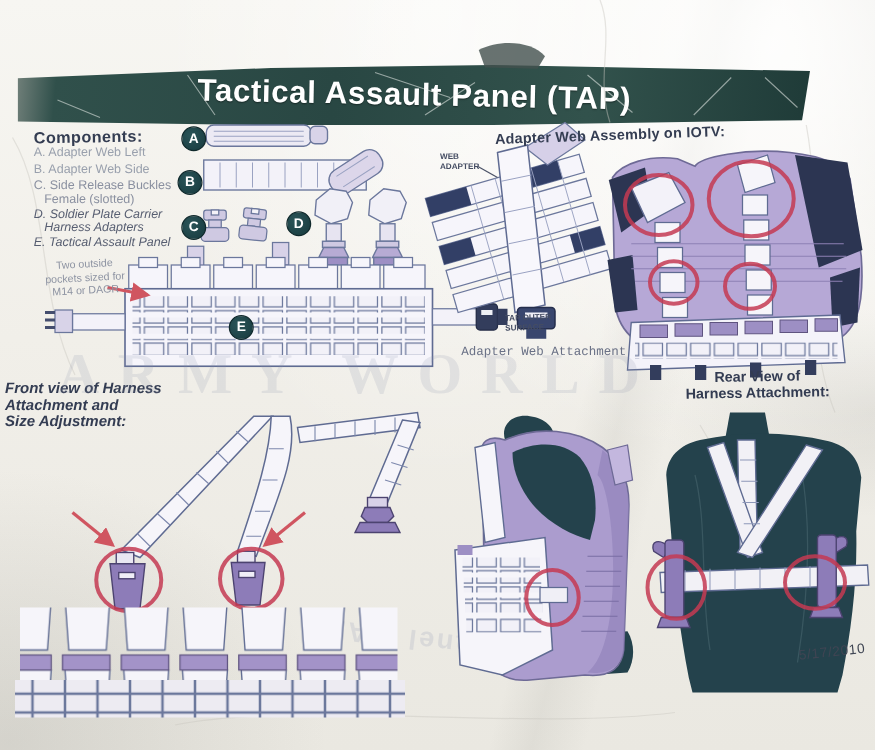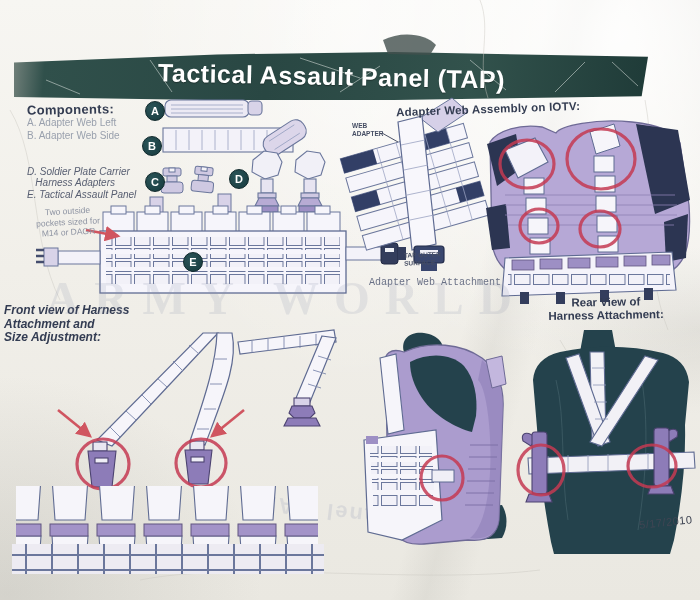--- a/index.html
+++ b/index.html
@@ -64,20 +64,22 @@
 
   <div class="paper-shading"></div>
 
   <div class="banner">
     <span class="title">Tactical Assault Panel (TAP)</span>
   </div>
 
   <div class="abs h-dark comp-heading">Components:</div>
   <div class="abs comp-item c-faded prewrap" style="top:117px">A. Adapter Web Left</div>
   <div class="abs comp-item c-faded prewrap" style="top:130px">B. Adapter Web Side</div>
+  <div class="abs comp-item c-mid prewrap" style="top:143px">C. Side Release Buckles
+   Female (slotted)</div>
   <div class="abs comp-item c-dark prewrap" style="top:166px">D. Soldier Plate Carrier
    Harness Adapters</div>
   <div class="abs comp-item c-dark prewrap" style="top:189px">E. Tactical Assault Panel</div>
   <div class="abs pocket-note prewrap">Two outside
 pockets sized for
 M14 or DAGR</div>
 
   <div class="abs h-dark assembly-heading">Adapter Web Assembly on IOTV:</div>
   <div class="abs tiny-label web-adapter-label prewrap">WEB
 ADAPTER</div>

